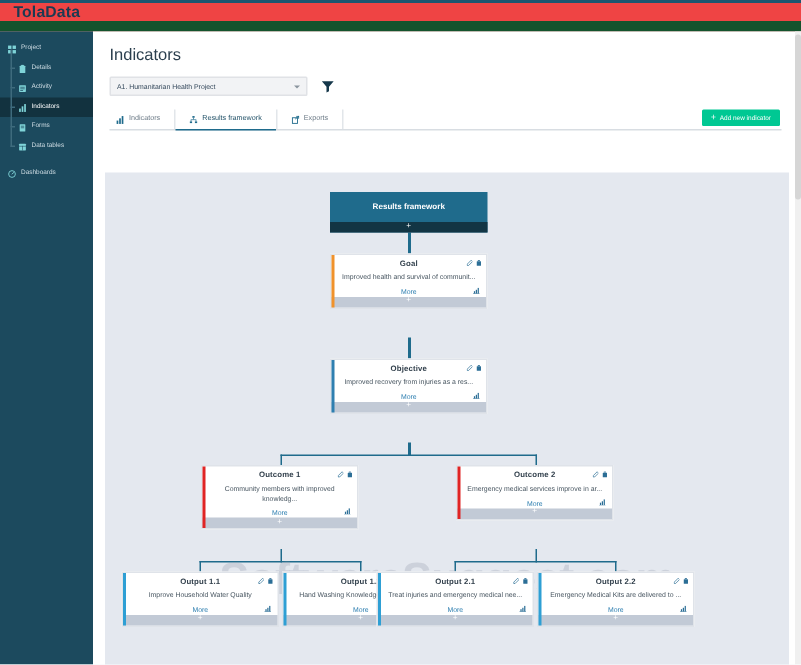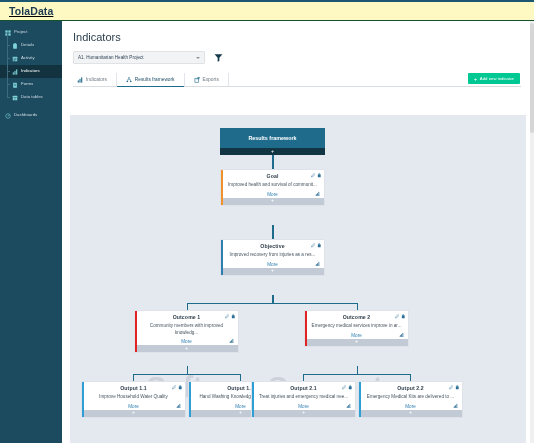--- a/index.html
+++ b/index.html
@@ -7,23 +7,23 @@
     width: 534px; height: 443px;
     font-family: "Liberation Sans", sans-serif;
     background: #ffffff;
     overflow: hidden;
   }
   #app { position: relative; width: 534px; height: 443px; }
 
   
   .topbar {
     position: absolute; left: 0; top: 0; width: 534px; height: 21px;
-    background: #fef9c3; border-top: 2px solid #1d5670;
-    border-bottom: 1px solid #14532d;
-    display: flex; align-items: center; text-decoration: underline;
+    background: #ef4444; border-top: 2px solid #1d5670;
+    border-bottom: 7px solid #14532d;
+    display: flex; align-items: center;
   }
   .logo {
     margin-left: 9px; font-size: 10.5px; font-weight: bold;
     letter-spacing: .1px; color: #1b3a52;
   }
 
   
   .sidebar {
     position: absolute; left: 0; top: 21px; width: 62px; height: 422px;
     background: #1c4a5e;

